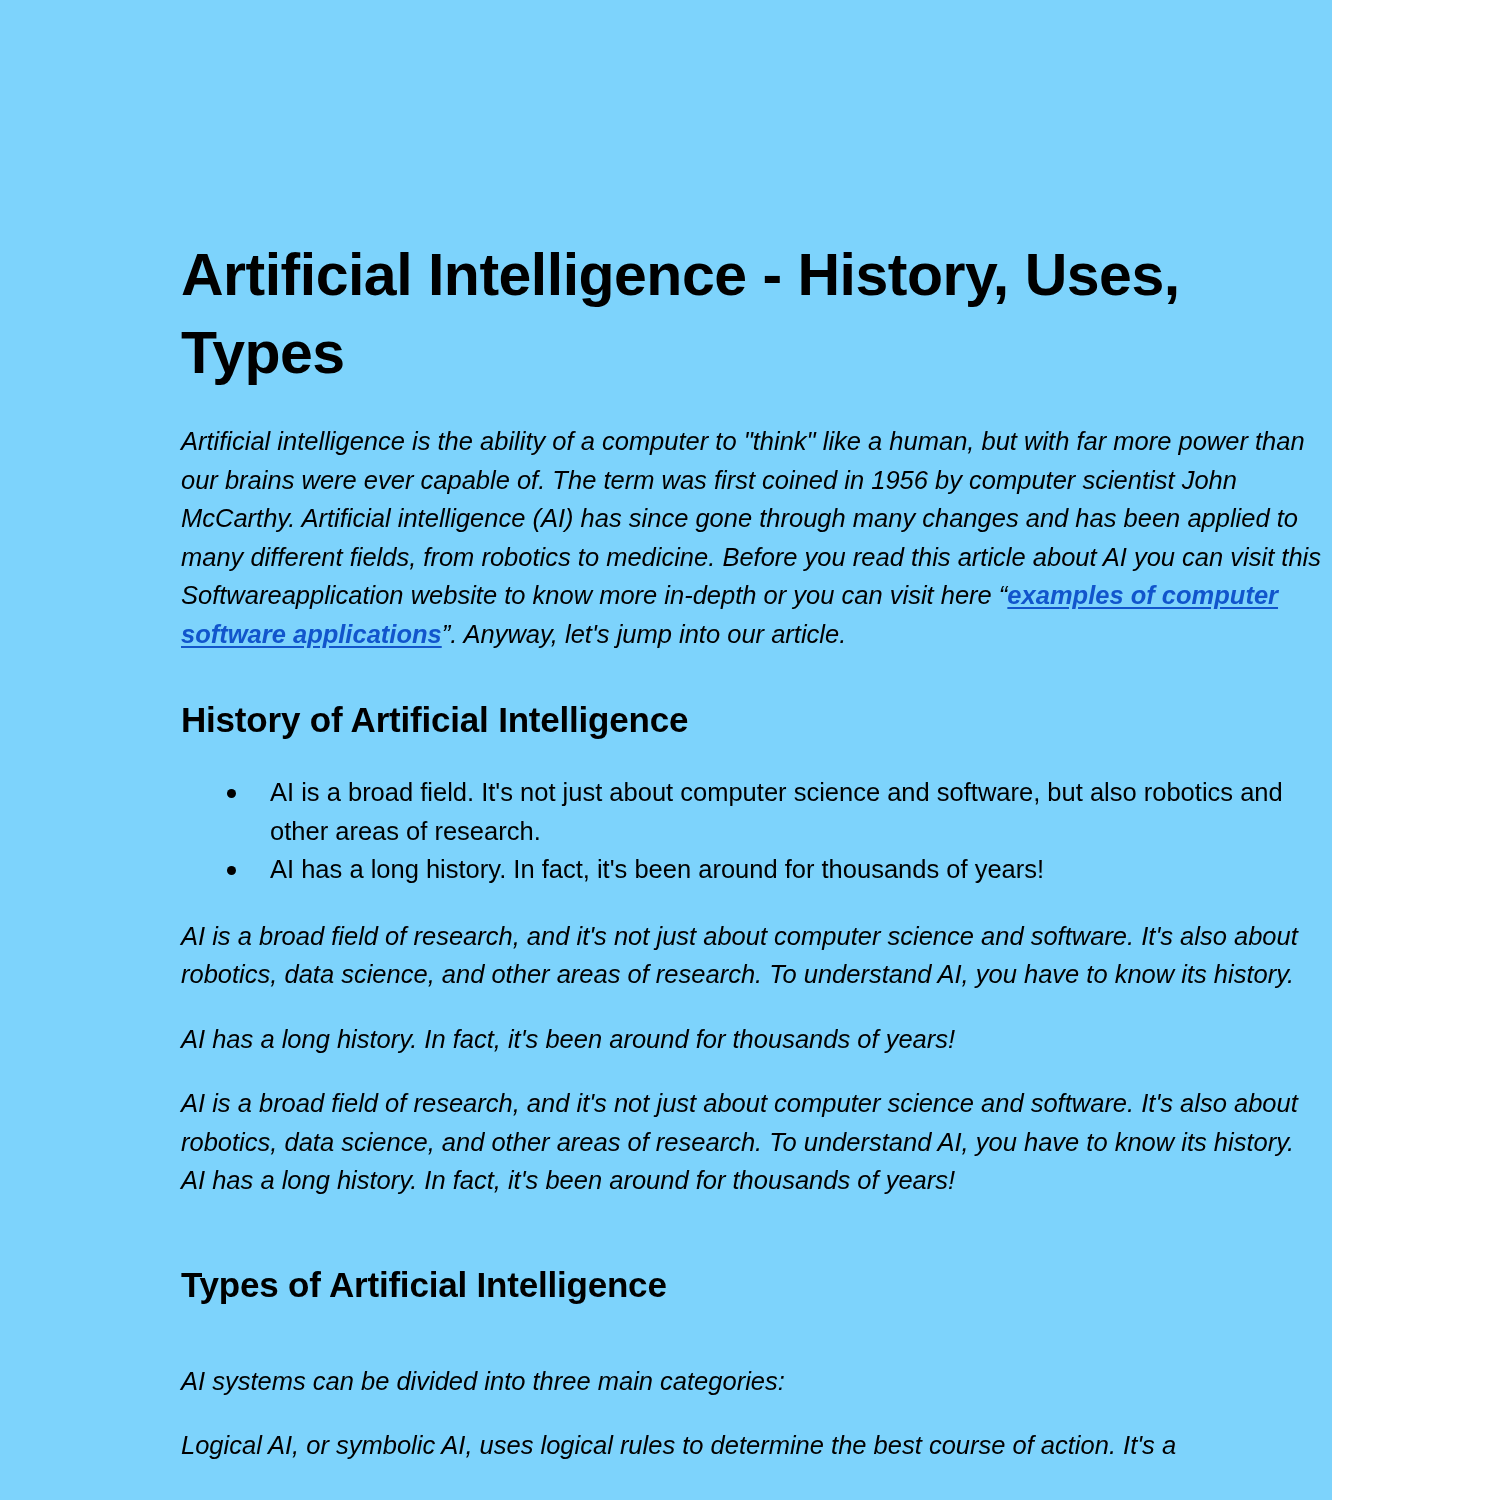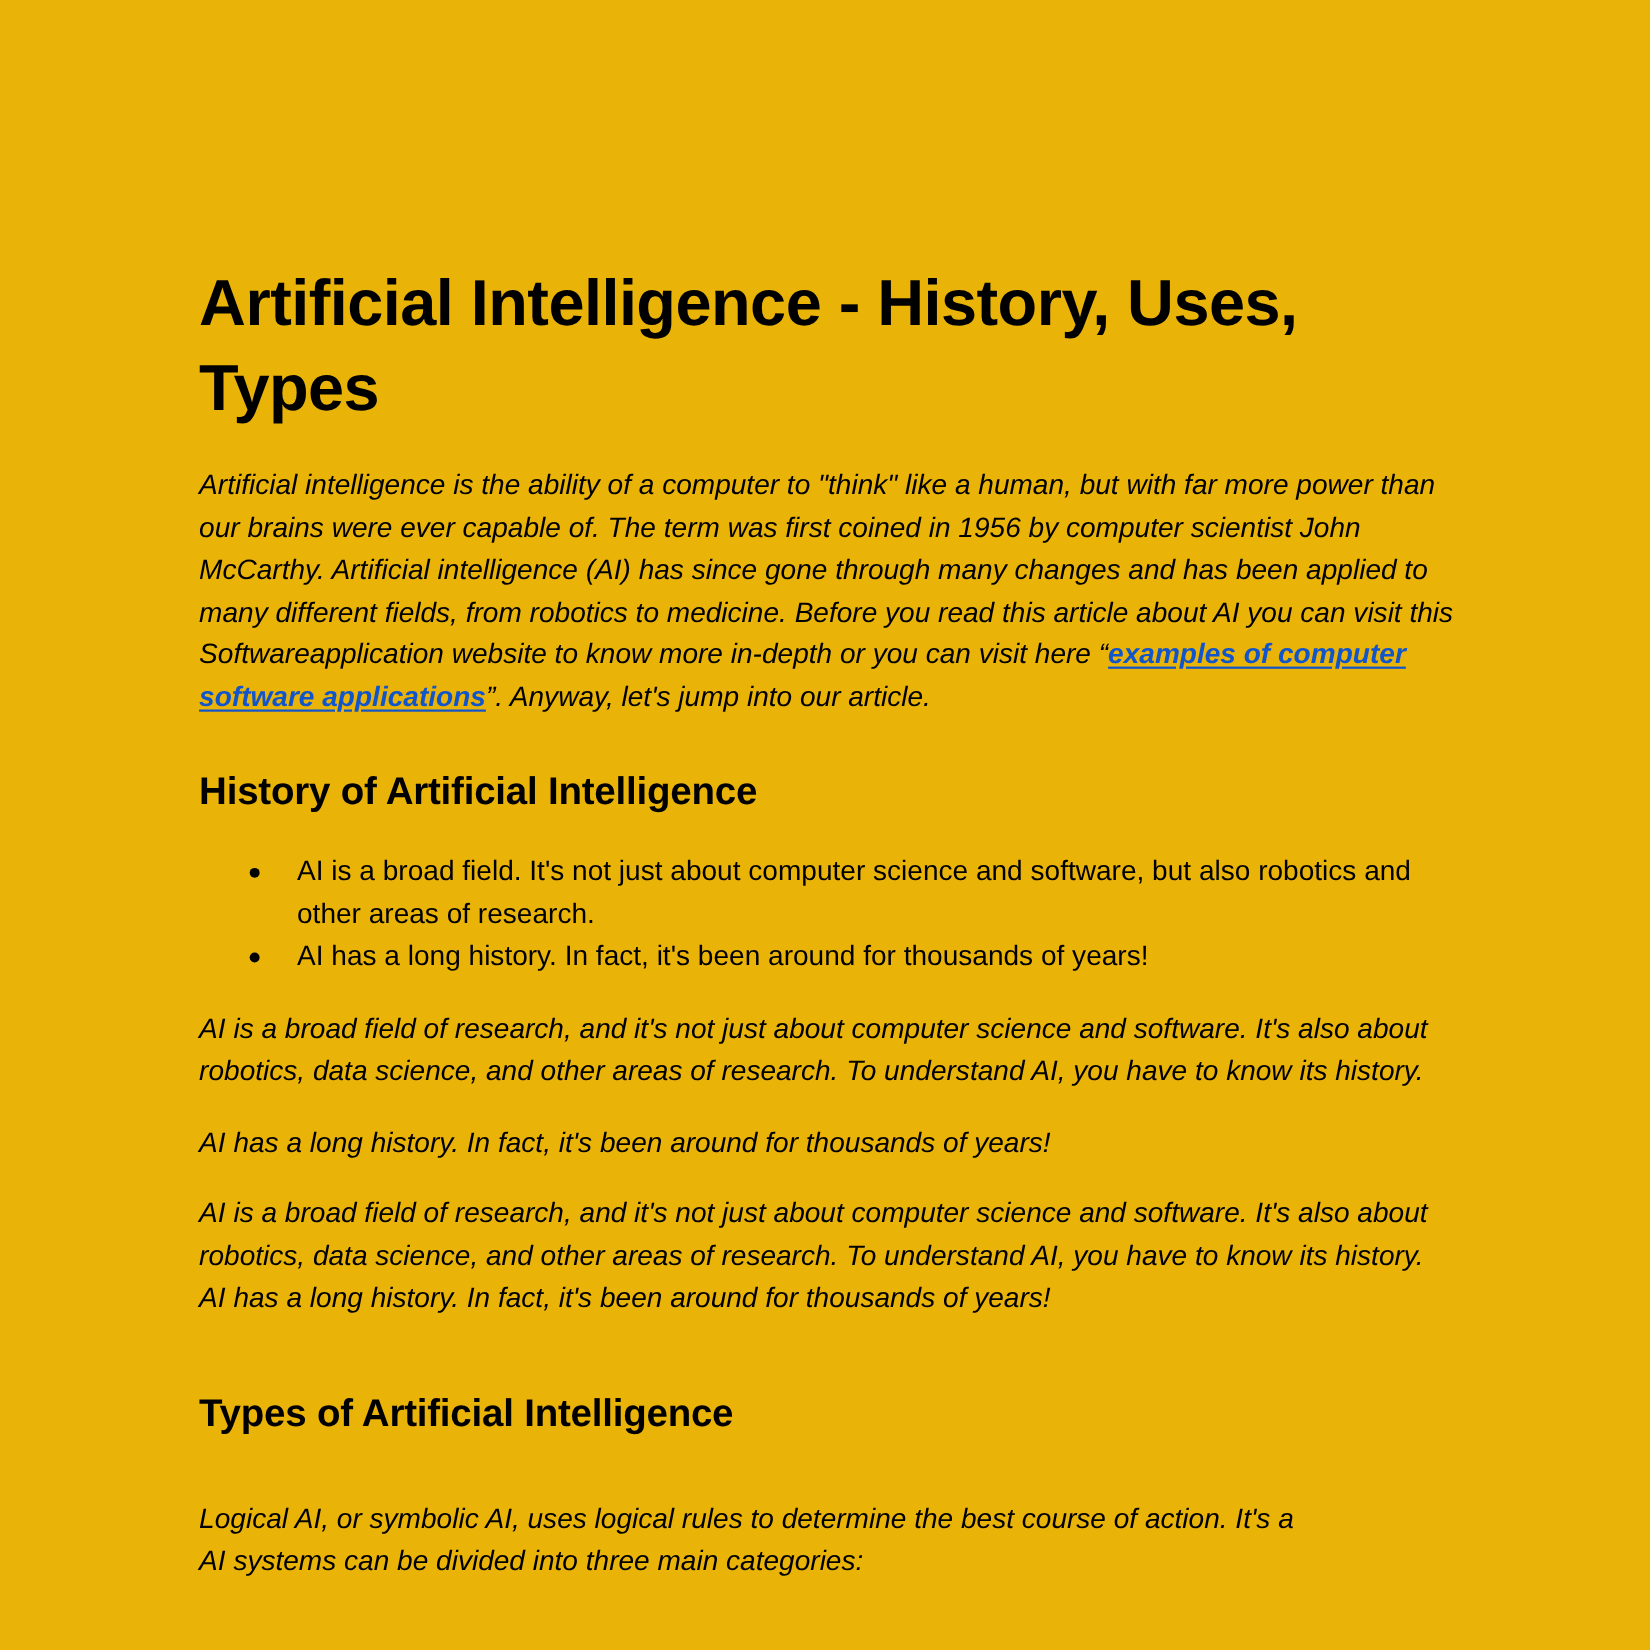--- a/index.html
+++ b/index.html
@@ -12,23 +12,23 @@
     width: 1500px;
     height: 1500px;
     overflow: hidden;
     font-family: "Liberation Sans", sans-serif;
     color: #000000;
     -webkit-font-smoothing: antialiased;
   }
 
   .page {
     position: relative;
-    width: 1500px;
+    width: 1332px;
     height: 1500px;
-    background: #eab308;
+    background: #7dd3fc;
     overflow: hidden;
     box-sizing: border-box;
   }
 
   .doc-body {
     position: absolute;
     left: 181px;
     top: 236px;
     width: 1140px;
   }
@@ -118,18 +118,18 @@
     </ul>
 
     <p class="para">AI is a broad field of research, and it's not just about computer science and software. It's also about robotics, data science, and other areas of research. To understand AI, you have to know its history.</p>
 
     <p class="para">AI has a long history. In fact, it's been around for thousands of years!</p>
 
     <p class="para">AI is a broad field of research, and it's not just about computer science and software. It's also about robotics, data science, and other areas of research. To understand AI, you have to know its history. AI has a long history. In fact, it's been around for thousands of years!</p>
 
     <h2 class="section-heading heading-block-2">Types of Artificial Intelligence</h2>
 
+    <p class="para">AI systems can be divided into three main categories:</p>
+
     <p class="para tight">Logical AI, or symbolic AI, uses logical rules to determine the best course of action. It's a</p>
-
-    <p class="para">AI systems can be divided into three main categories:</p>
 
   </div>
 </div>
 
 </body></html>

